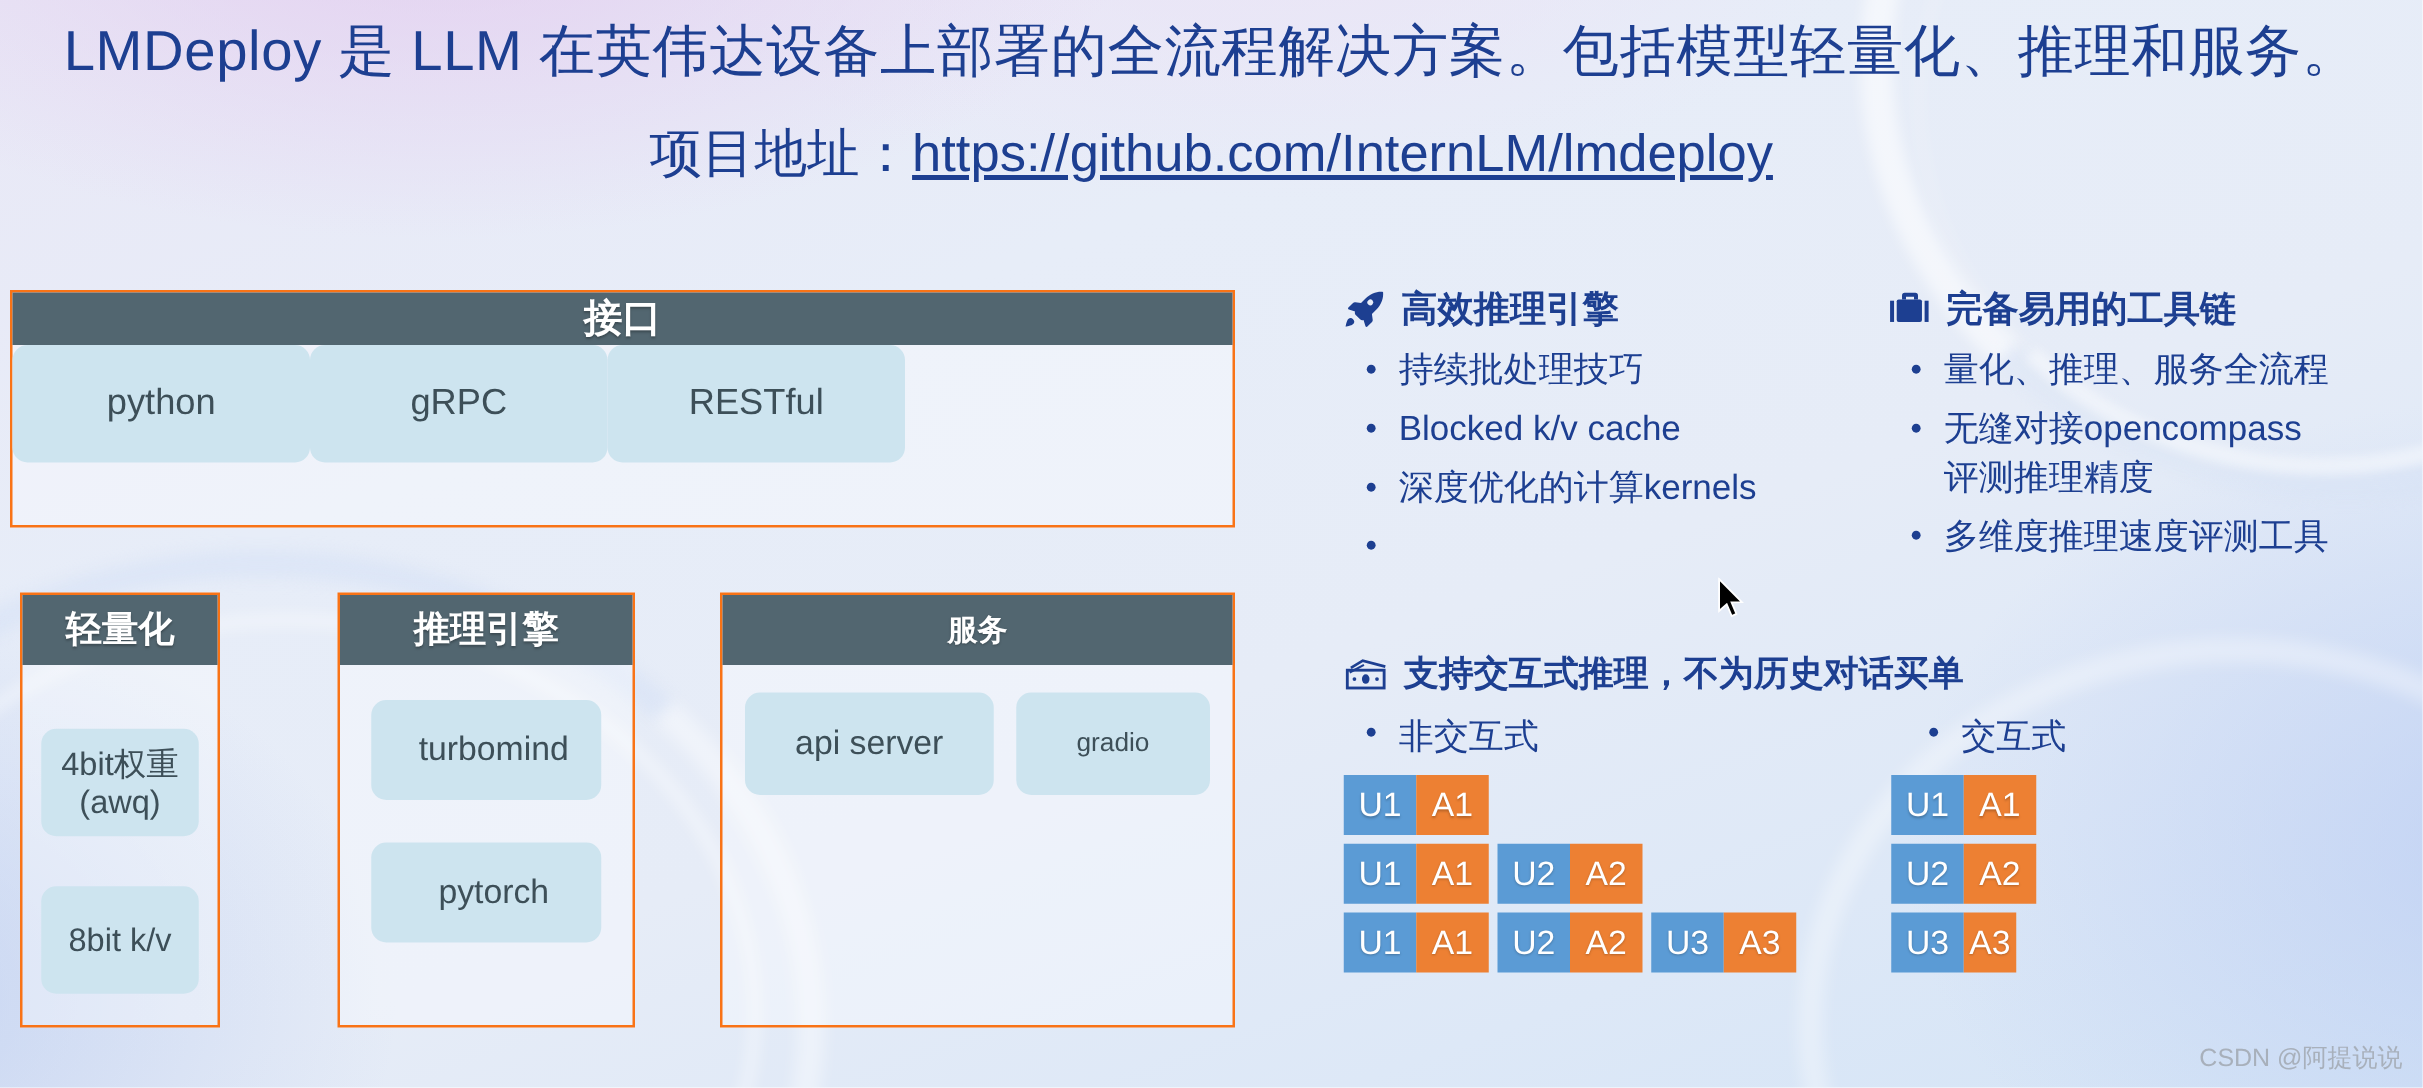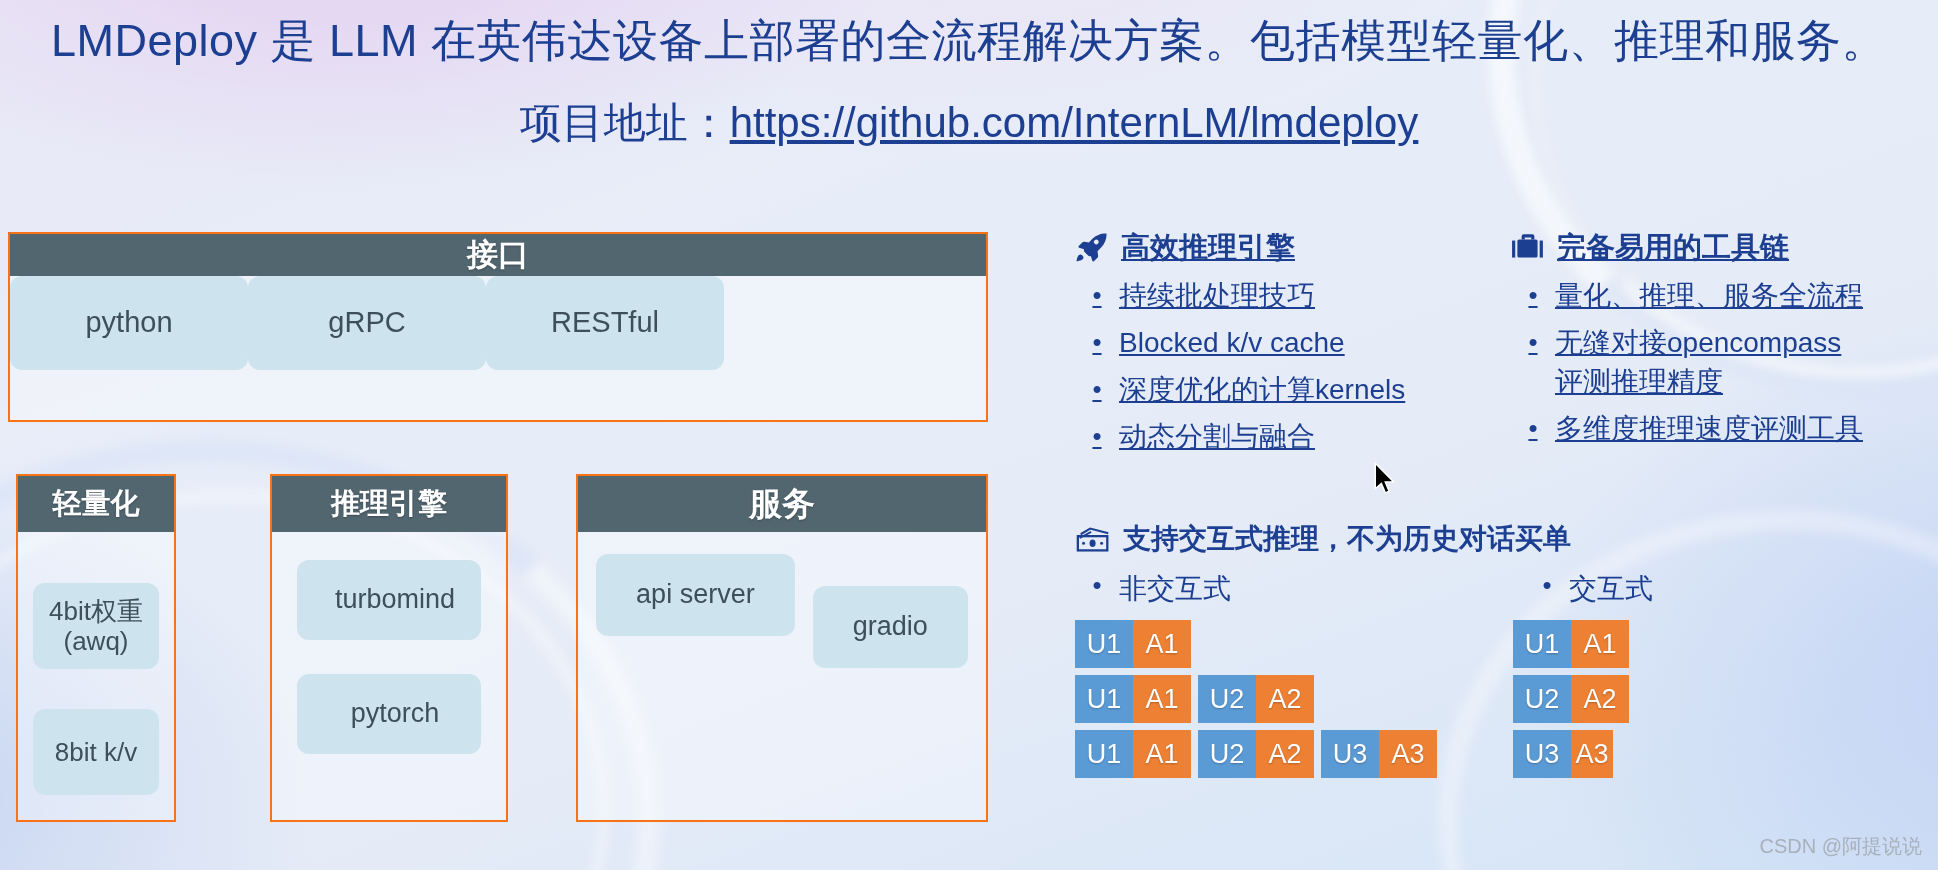--- a/index.html
+++ b/index.html
@@ -84,29 +84,29 @@
   .p-light .panel-head { height:56px; font-size:29px; }
   .p-light .panel-body { height:292px; flex-direction:column; align-items:center; padding-top:16px; gap:40px; }
   .p-light .chip { width:126px; height:86px; font-size:26px; }
 
   .p-engine { position:absolute; left:262px; top:0; width:238px; height:348px; }
   .p-engine .panel-head { height:56px; font-size:29px; }
   .p-engine .panel-body { height:292px; flex-direction:column; align-items:center; padding-top:28px; gap:34px; }
   .p-engine .chip { width:184px; height:80px; font-size:27px;padding-left:12px; }
 
   .p-serve { position:absolute; left:568px; top:0; width:412px; height:348px; }
-  .p-serve .panel-head { height:56px; font-size:33px; }
+  .p-serve .panel-head { height:56px; font-size:24px; }
   .p-serve .panel-body { height:292px; flex-direction:column; align-items:center; padding:22px 18px 0; gap:26px; }
   .serve-top { display:flex; gap:18px; width:100%; }
   .serve-top .chip:nth-child(1) { flex:1.28; height:82px; font-size:27px; }
-  .serve-top .chip:nth-child(2) { flex:1; height:82px; font-size:27px;margin-top:32px; }
+  .serve-top .chip:nth-child(2) { flex:1; height:82px; font-size:21px; }
   .serve-bottom { width:100%; height:100px; font-size:27px; }
 
   
-  .right { position:absolute; left:1075px; top:228px; width:860px; height:640px; color:#1d3f91;text-decoration:underline; }
+  .right { position:absolute; left:1075px; top:228px; width:860px; height:640px; color:#1d3f91; }
   .feat-cols { display:flex; gap:36px; }
   .feat-col { width:400px; }
   .feat-head {
     display:flex; align-items:center; gap:12px;
     font-size:29px; font-weight:bold; margin-bottom:6px; white-space:nowrap;
   }
   .feat-icon { width:34px; height:34px; flex:0 0 34px; }
   .bullets { list-style:none; }
   .bullets li {
     font-size:28px; line-height:39px; display:flex; align-items:flex-start;
@@ -232,21 +232,20 @@
         <li>
             <span class="dot">•</span>
             <span class="btxt">Blocked k/v cache</span>
           </li>
         <li>
             <span class="dot">•</span>
             <span class="btxt">深度优化的计算kernels</span>
           </li>
         <li>
             <span class="dot">•</span>
-            <span class="btxt">动态分割与融合</span>
           </li>
       </ul>
     </div>
 
     <div class="feat-col">
       <div class="feat-head">
         <span class="feat-icon">
           <svg viewBox="0 0 32 32" width="34" height="34">
             <g fill="#1d3f91">
               <rect x="1" y="9" width="3" height="16"></rect>

